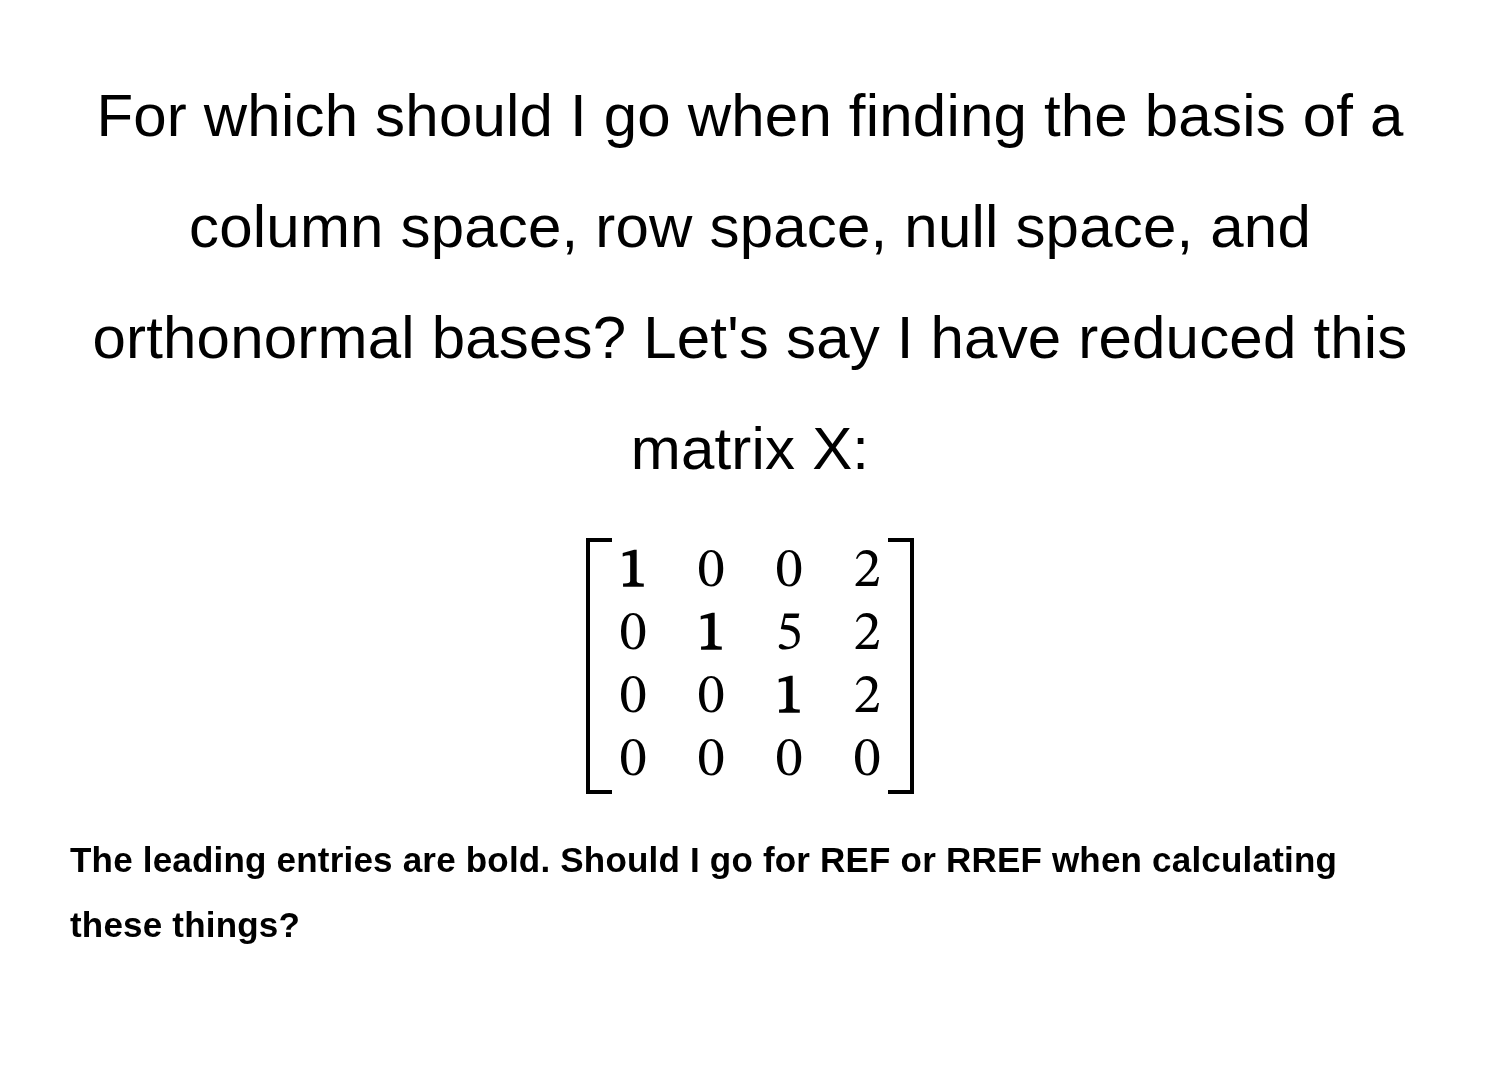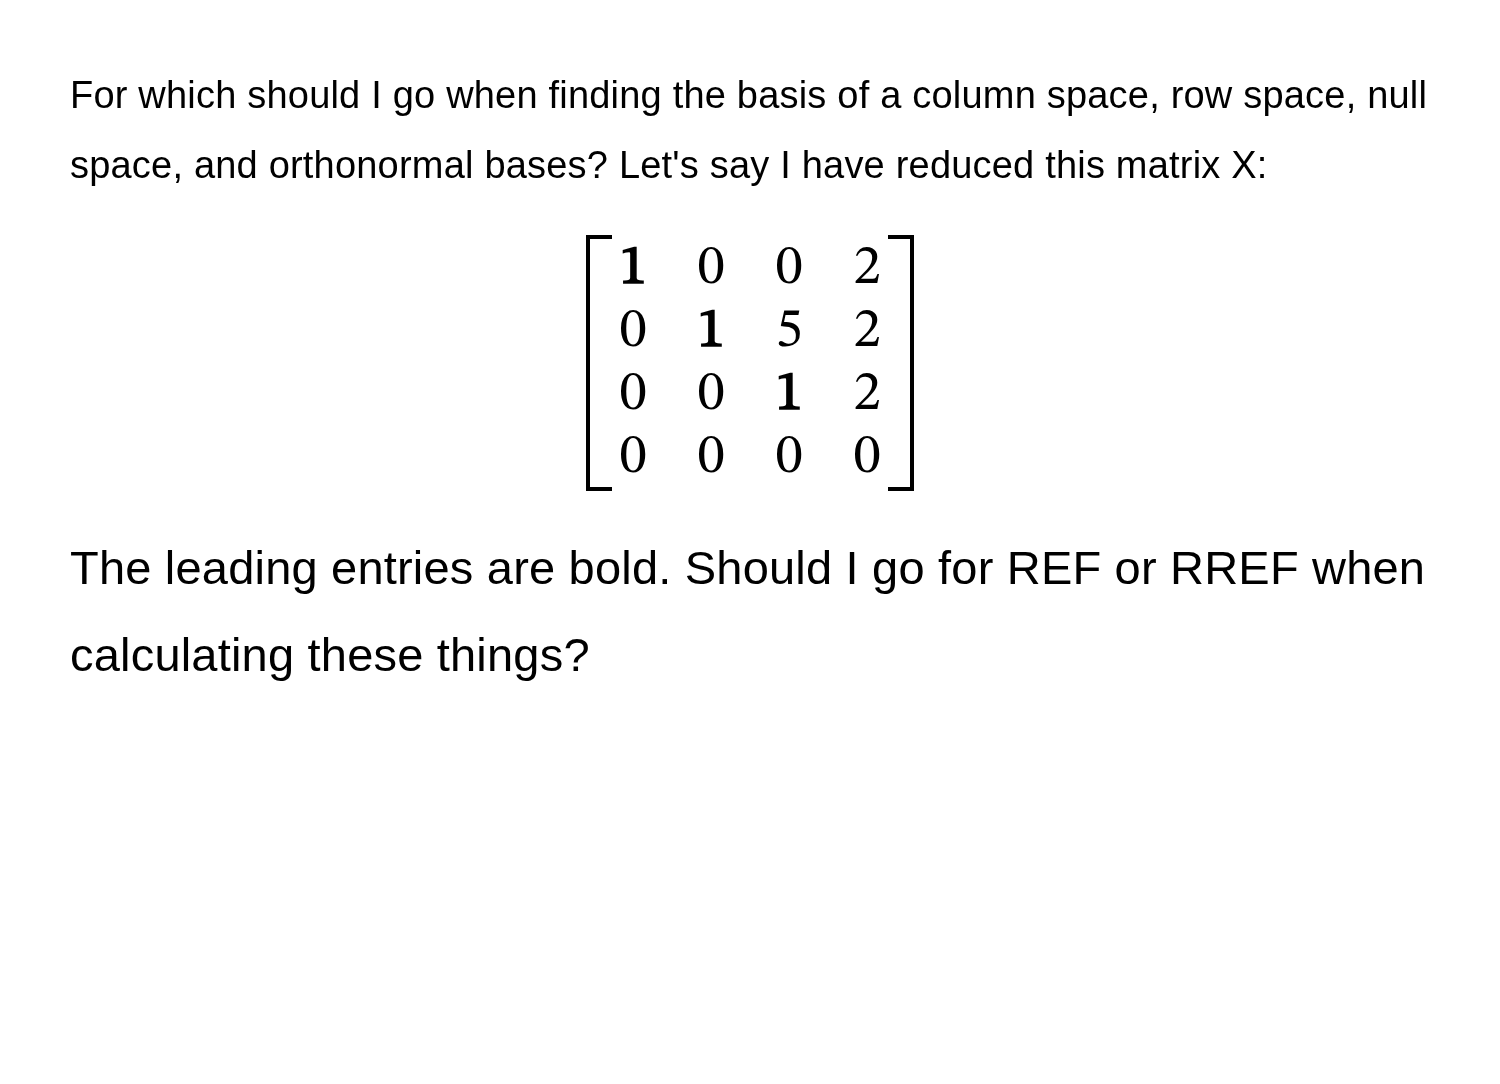--- a/index.html
+++ b/index.html
@@ -8,29 +8,30 @@
     height: 1084px;
     background: #ffffff;
     font-family: -apple-system, BlinkMacSystemFont, "Segoe UI", Arial, sans-serif;
     color: #000;
     overflow: hidden;
   }
   .page {
     padding: 60px 70px 60px 70px;
   }
   .para {
-    font-size: 38px;
+    font-size: 60px;
     line-height: 1.85;
     font-weight: 400;
     letter-spacing: 0.2px;
+    text-align: center;
   }
   .para2 {
-    font-size: 47px;
+    font-size: 35px;
     line-height: 1.85;
-    font-weight: 400;
+    font-weight: 700;
     letter-spacing: 0.2px;
     margin-top: 12px;
   }
   .matrix-wrap {
     display: flex;
     justify-content: center;
     margin: 34px 0 34px 0;
   }
   .matrix {
     display: flex;

